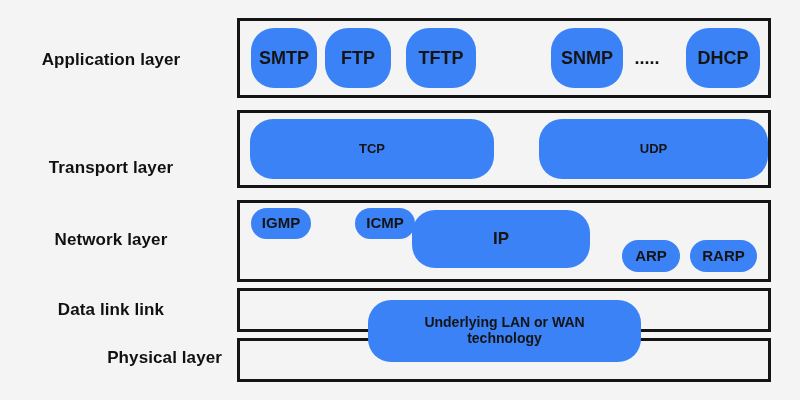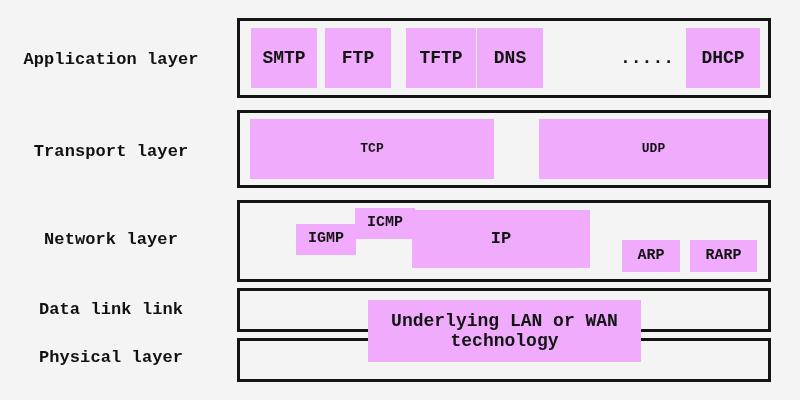--- a/index.html
+++ b/index.html
@@ -12,21 +12,20 @@
     height: 400px;
     background: #f4f4f4;
     font-family: "Liberation Sans", sans-serif;
     overflow: hidden;
   }
 
   #diagram {
     position: relative;
     width: 800px;
     height: 400px;
-    font-family: Liberation Mono, monospace;
   }
 
   
   .layer-label {
     position: absolute;
     left: 0;
     width: 222px;
     text-align: center;
     color: #111111;
     font-weight: bold;
@@ -42,37 +41,38 @@
     left: 237px;
     width: 534px;
     border: 3px solid #141414;
     background: #f4f4f4;
     box-sizing: border-box;
   }
 
   
   .proto {
     position: absolute;
-    background: #f0abfc;
+    background: #3b82f6;
     color: #141414;
     font-weight: bold;
     display: flex;
     align-items: center;
     justify-content: center;
     text-align: center;
     box-sizing: border-box;
     font-size: 18px;
     line-height: 1.12;
+    border-radius: 23px;
   }
 
   .proto.app       { font-size: 18px; }
   .proto.transport { font-size: 13px; }
   .proto.network   { font-size: 17px; }
   .proto.small     { font-size: 15px; }
-  .proto.underlay  { font-size: 18px; }
+  .proto.underlay  { font-size: 14px; }
 
   
   .ellipsis {
     position: absolute;
     color: #141414;
     font-weight: bold;
     font-size: 18px;
     display: flex;
     align-items: center;
     justify-content: center;
@@ -83,52 +83,52 @@
     z-index: 5;
   }
 </style>
 </head>
 <body>
 
 <div id="diagram">
 
   <div class="layer-label" style="top:50px;">Application layer</div>
 
-  <div class="layer-label" style="top:142px;text-align:center;">Transport layer</div>
+  <div class="layer-label" style="top:158px;text-align:center;">Transport layer</div>
 
   <div class="layer-label" style="top:230px;">Network layer</div>
 
   <div class="layer-label" style="top:300px;">Data link link</div>
 
-  <div class="layer-label" style="top:348px;">Physical layer</div>
+  <div class="layer-label" style="top:348px;text-align:right;">Physical layer</div>
 
   <div class="layer-frame" style="top:18px; height:80px;"></div>
 
   <div class="proto app" style="left:251px; top:28px; width:66px; height:60px;">SMTP</div>
 
   <div class="proto app" style="left:325px; top:28px; width:66px; height:60px;">FTP</div>
 
   <div class="proto app" style="left:406px; top:28px; width:70px; height:60px;">TFTP</div>
 
-  <div class="proto app" style="left:477px; top:28px; width:66px; height:60px;">DNS</div>
 
+  <div class="proto app" style="left:551px; top:28px; width:72px; height:60px;">SNMP</div>
 
   <div class="ellipsis" style="left:623px; top:28px; width:48px; height:60px;">.....</div>
 
   <div class="proto app" style="left:686px; top:28px; width:74px; height:60px;">DHCP</div>
 
   <div class="layer-frame" style="top:110px; height:78px;"></div>
 
   <div class="proto transport" style="left:250px; top:119px; width:244px; height:60px;">TCP</div>
 
   <div class="proto transport" style="left:539px; top:119px; width:229px; height:60px;text-align:right;">UDP</div>
 
   <div class="layer-frame" style="top:200px; height:82px;"></div>
 
-  <div class="proto network small" style="left:251px; top:224px; width:60px; height:31px;margin-left:45px;">IGMP</div>
+  <div class="proto network small" style="left:251px; top:208px; width:60px; height:31px;">IGMP</div>
 
   <div class="proto network small" style="left:320px; top:208px; width:60px; height:31px;margin-left:35px;">ICMP</div>
 
   <div class="proto network" style="left:412px; top:210px; width:178px; height:58px;text-align:center;">IP</div>
 
   <div class="proto network small" style="left:622px; top:240px; width:58px; height:32px;">ARP</div>
 
   <div class="proto network small" style="left:690px; top:240px; width:67px; height:32px;">RARP</div>
 
   <div class="layer-frame" style="top:288px; height:44px;"></div>

